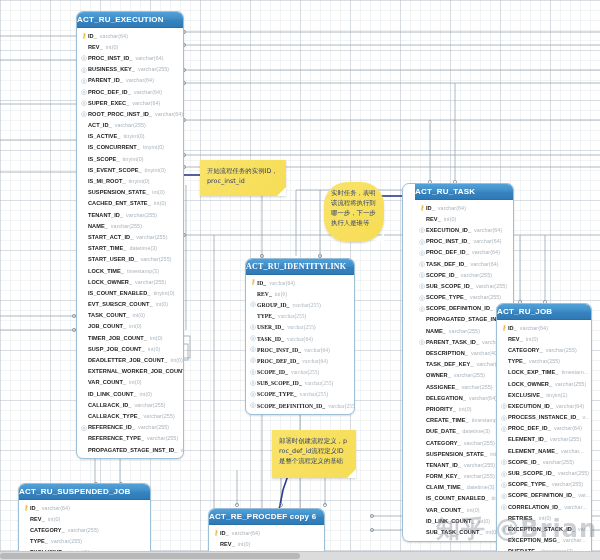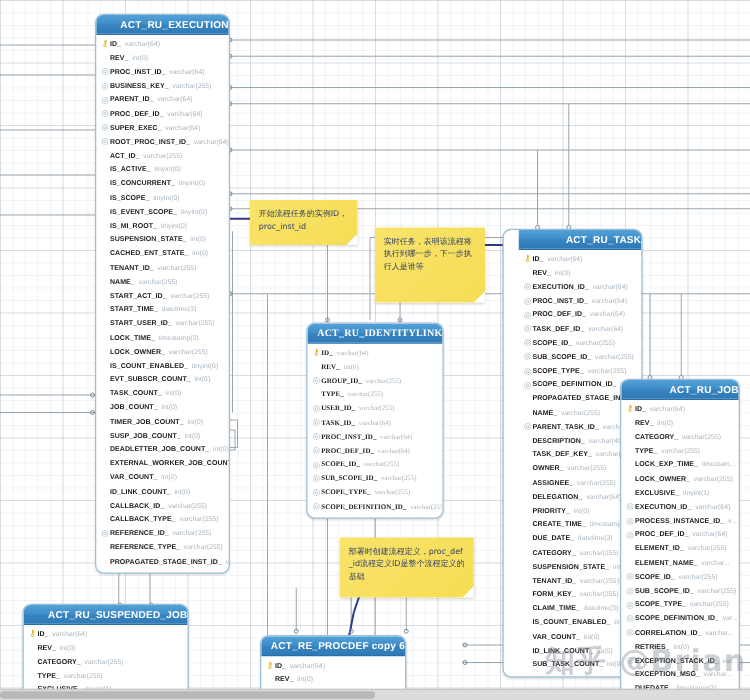--- a/index.html
+++ b/index.html
@@ -31,21 +31,21 @@
     border-radius:7px;
     box-shadow:0 1px 2px rgba(0,0,0,.14);
     overflow:hidden;
   }
   .entity .hdr{
     height:15px;line-height:15px;
     background:linear-gradient(to bottom,#53a1d8 0%,#3f8dc8 48%,#3784c1 52%,#2f7ab6 100%);
     color:#ffffff;
     font-size:8px;
     font-weight:bold;
-    text-align:right;
+    text-align:left;
     letter-spacing:.2px;
     white-space:nowrap;
     overflow:hidden;
     border-bottom:1px solid #2a6fa8;
   }
   .entity .cols{padding:2px 0 3px 0;}
   .col{
     display:flex;align-items:center;
     height:11.2px;
     padding-left:3px;
@@ -782,26 +782,26 @@
           <span class="ctype">varchar(255)</span>
         </div>
       </div>
   </div>
 
   <div class="note" style="left:200px;top:160px;width:86px;height:36px;">
     <div class="txt">开始流程任务的实例ID，proc_inst_id</div>
     <div class="fold"></div>
   </div>
 
-  <div class="note" style="left:300px;top:182px;width:88px;height:60px;">
+  <div class="note" style="left:324px;top:182px;width:60px;height:60px;border-radius:23px;">
     <div class="txt">实时任务，表明该流程将执行到哪一步，下一步执行人是谁等</div>
     <div class="fold"></div>
   </div>
 
-  <div class="note" style="left:272px;top:430px;width:107px;height:48px;">
+  <div class="note" style="left:272px;top:430px;width:84px;height:48px;">
     <div class="txt">部署时创建流程定义，proc_def_id流程定义ID是整个流程定义的基础</div>
     <div class="fold"></div>
   </div>
 
   <div id="watermark">知乎 @Brian</div>
 
   <div id="hscroll">
     <div class="thumb"></div>
   </div>
 </div>

